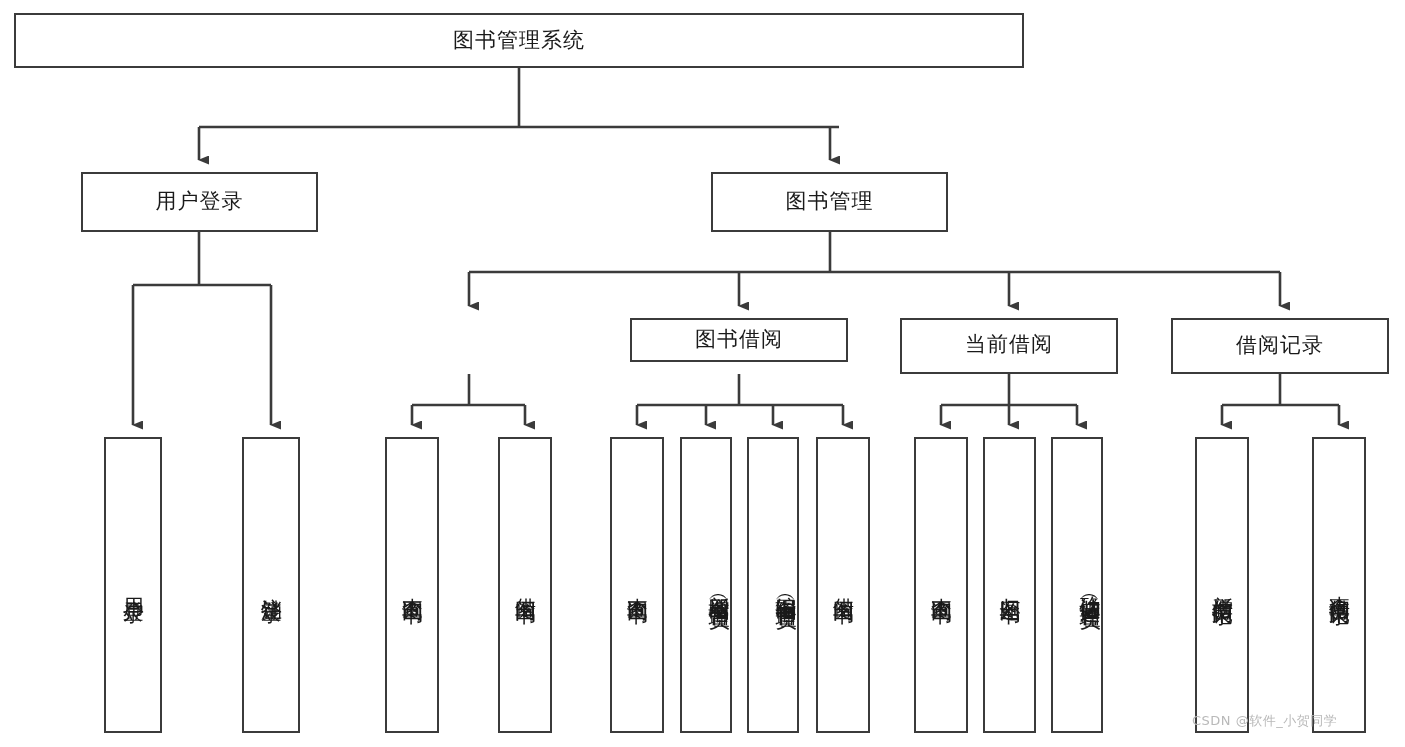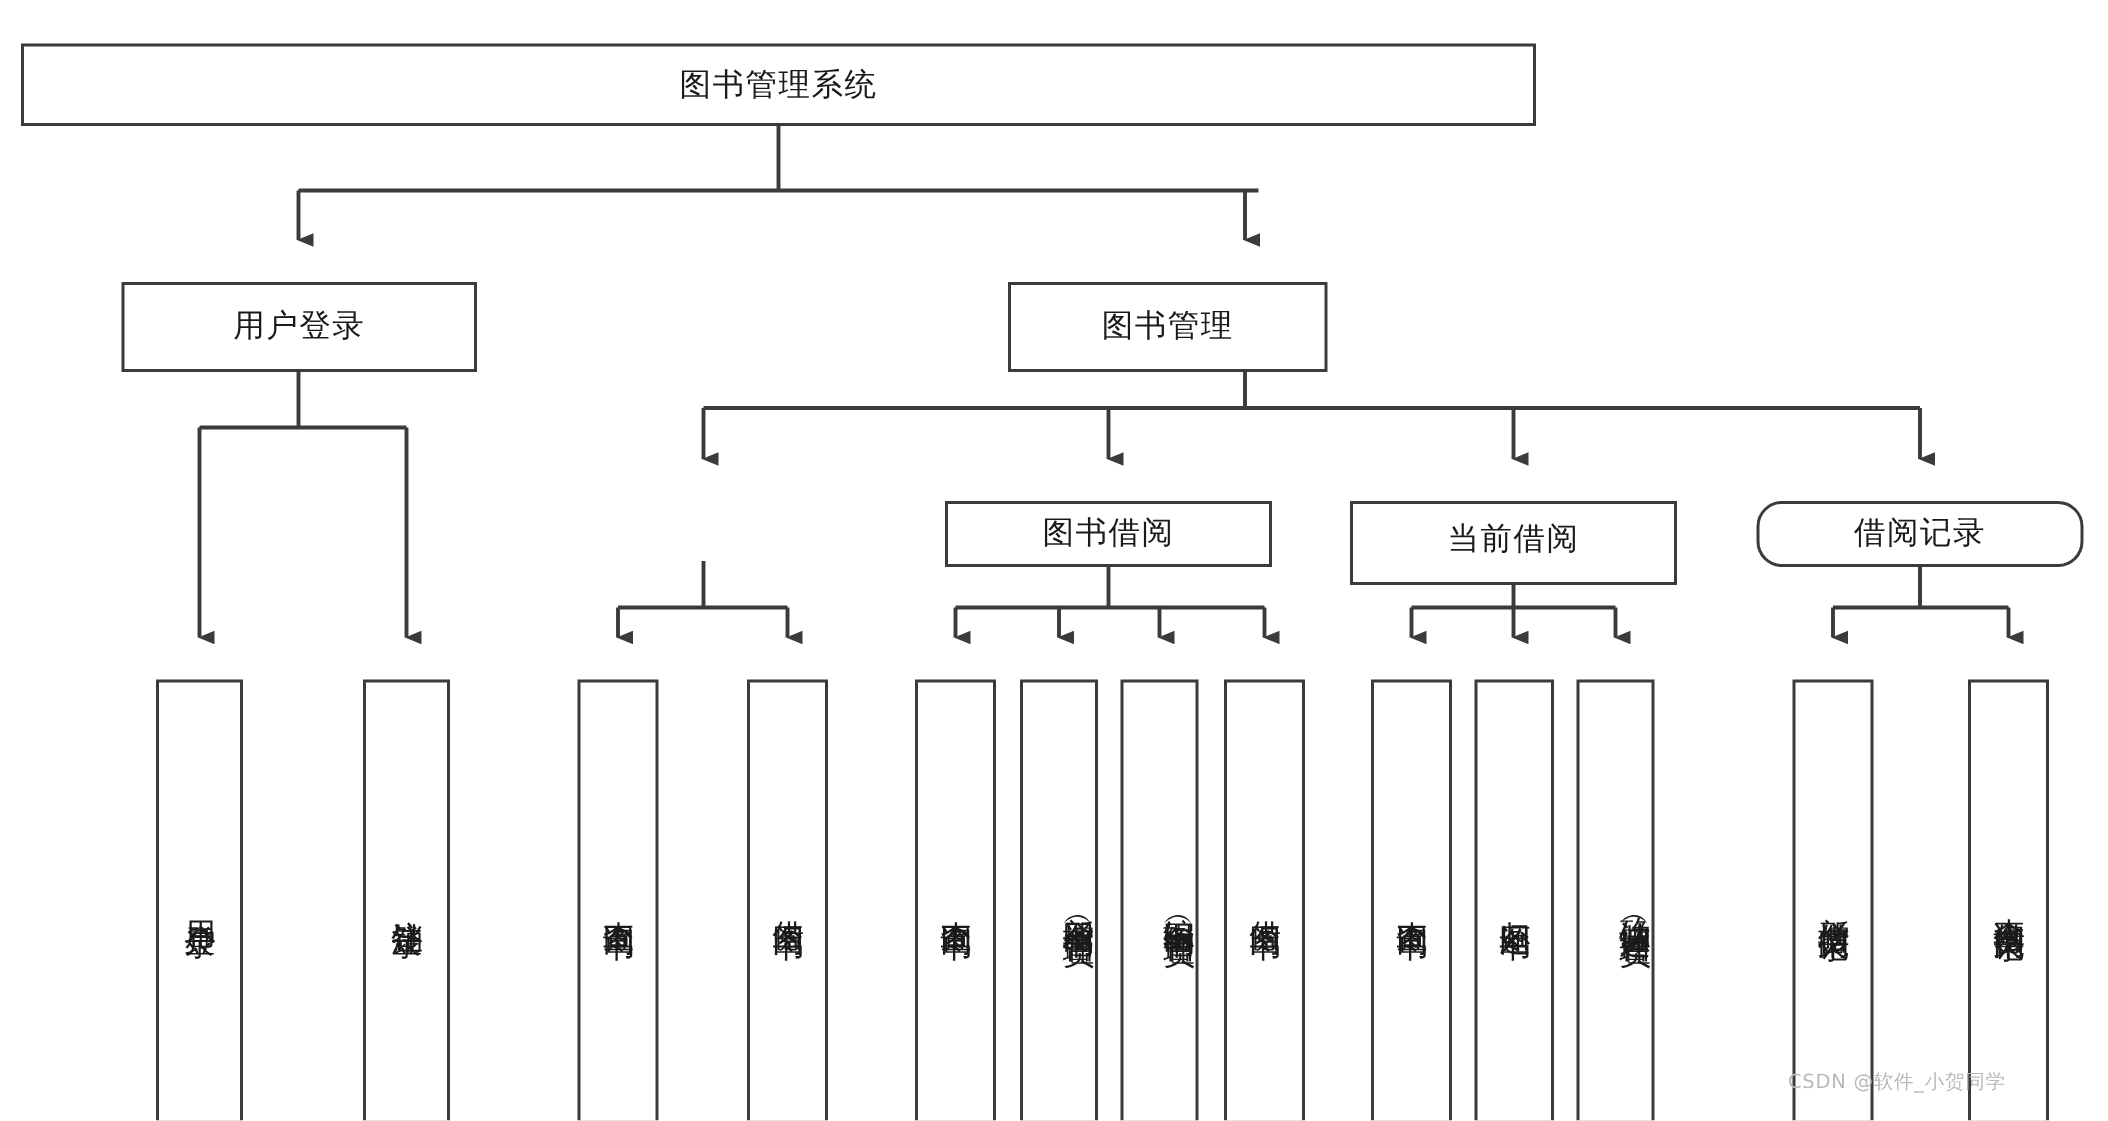--- a/index.html
+++ b/index.html
@@ -28,21 +28,20 @@
   .node {
     position: absolute;
     box-sizing: border-box;
     background: #ffffff;
     border: 2px solid #3b3b3b;
     display: flex;
     align-items: center;
     justify-content: center;
     color: #1a1a1a;
     z-index: 2;
-    margin-top: 16px;
   }
   .node-h {
     font-size: 21px;
     letter-spacing: 1px;
     line-height: 1.1;
     white-space: nowrap;
   }
   .node-v {
     writing-mode: vertical-rl;
     text-orientation: upright;
@@ -120,25 +119,25 @@
       <path d="M1280,374 L1280,405"></path>
       <path d="M1222,405 L1339,405"></path>
       <path d="M1222,405 L1222,425" marker-end="url(#arrowhead)"></path>
       <path d="M1339,405 L1339,425" marker-end="url(#arrowhead)"></path>
     </g>
   </svg>
 
   <div class="node node-h" style="left:14px; top:13px; width:1010px; height:55px;">图书管理系统</div>
 
   <div class="node node-h" style="left:81px; top:172px; width:237px; height:60px;">用户登录</div>
-  <div class="node node-h" style="left:672px; top:172px; width:213px; height:60px;">图书管理</div>
+  <div class="node node-h" style="left:711px; top:172px; width:237px; height:60px;">图书管理</div>
 
   <div class="node node-h" style="left:630px; top:318px; width:218px; height:44px;">图书借阅</div>
   <div class="node node-h" style="left:900px; top:318px; width:218px; height:56px;font-family:Liberation Mono, monospace;">当前借阅</div>
-  <div class="node node-h" style="left:1171px; top:318px; width:218px; height:44px;border-radius:17px;">借阅记录</div>
+  <div class="node node-h" style="left:1171px; top:318px; width:218px; height:56px;">借阅记录</div>
 
   <div class="node node-v centered" style="left:104px; top:437px; width:58px; height:296px;">用户登录</div>
   <div class="node node-v centered" style="left:242px; top:437px; width:58px; height:296px;">注销登录</div>
 
   <div class="node node-v centered" style="left:385px; top:437px; width:54px; height:296px;">查询图书</div>
   <div class="node node-v centered" style="left:498px; top:437px; width:54px; height:296px;">借阅图书</div>
 
   <div class="node node-v centered" style="left:610px; top:437px; width:54px; height:296px;">查询图书</div>
   <div class="node node-v" style="left:680px; top:437px; width:52px; height:296px;">新增图书（管理员）</div>
   <div class="node node-v" style="left:747px; top:437px; width:52px; height:296px;">编辑图书（管理员）</div>

